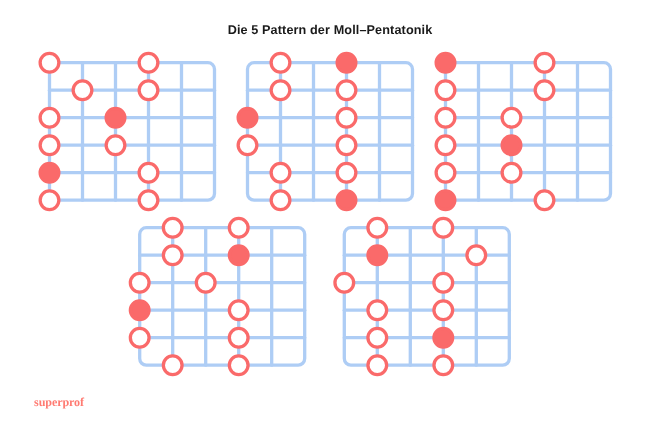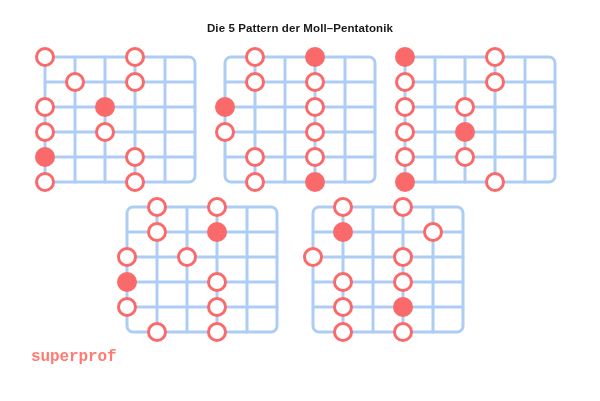--- a/index.html
+++ b/index.html
@@ -34,26 +34,26 @@
   .fretboard {
     position: absolute;
   }
   .fretboard svg {
     display: block;
     overflow: visible;
   }
   #brand-logo {
     position: absolute;
     left: 31px;
-    top: 348px;
-    font-size: 16px;
+    top: 360px;
+    font-size: 11px;
     font-weight: bold;
     color: #ff7b72;
     letter-spacing: -0.1px;
-    font-family: Liberation Mono, monospace;
+    font-family: Liberation Serif, serif;
   }
 </style>
 </head>
 <body>
 
 <div id="page">
 
   <div id="page-title">Die 5 Pattern der Moll–Pentatonik</div>
 
   <div id="diagrams-layer">

